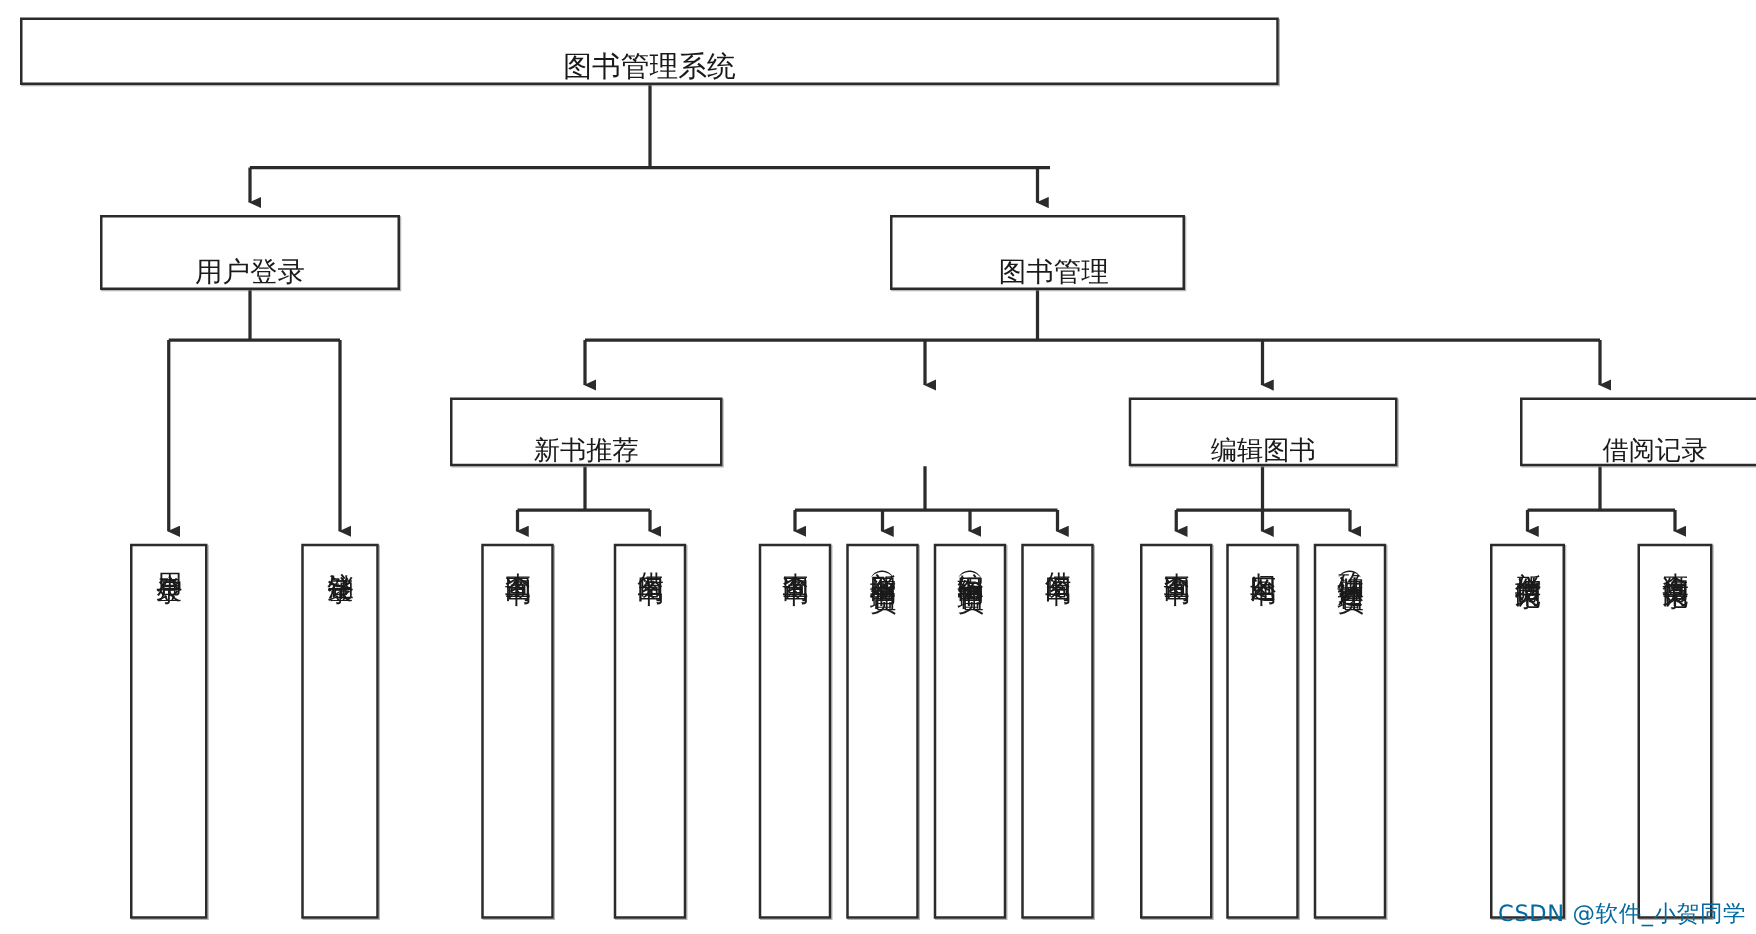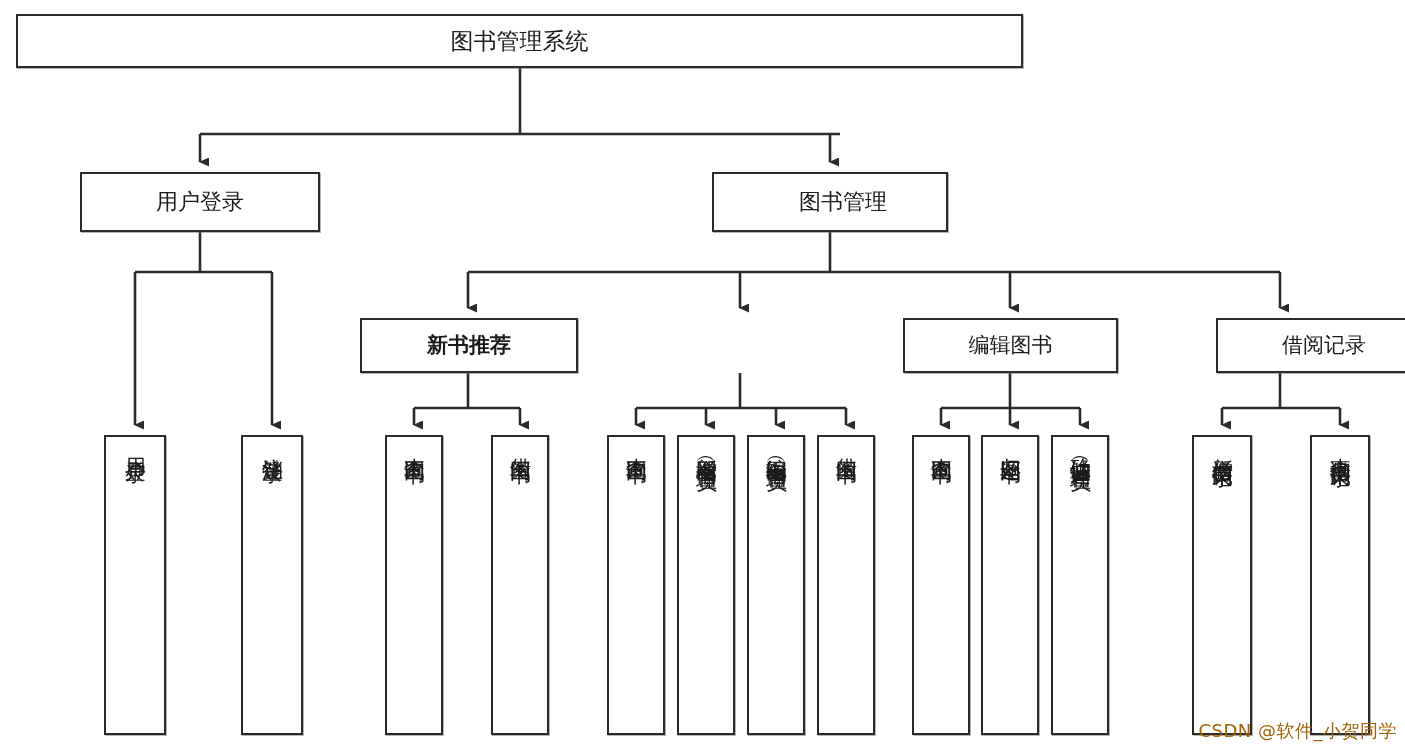--- a/index.html
+++ b/index.html
@@ -26,21 +26,21 @@
     height: 747px;
     pointer-events: none;
   }
   .node {
     position: absolute;
     box-sizing: border-box;
     background: #ffffff;
     border: 2px solid #2b2b2b;
     box-shadow: 1px 1px 0 rgba(120,120,120,0.55);
     display: flex;
-    align-items: center;
+    align-items: flex-end;
     justify-content: center;
     color: #1a1a1a;
   }
   .node-label {
     display: block;
     text-align: center;
     line-height: 1.05;
     white-space: nowrap;
   }
   .node.root .node-label {
@@ -63,21 +63,21 @@
     font-size: 21px;
     letter-spacing: 2px;
     line-height: 1;
     white-space: nowrap;
   }
   #watermark {
     position: absolute;
     right: 8px;
     bottom: 4px;
     font-size: 18px;
-    color: #a16207;
+    color: #0369a1;
     letter-spacing: 0.5px;
     white-space: nowrap;
     pointer-events: none;
   }
 </style>
 </head>
 <body>
 
 <div id="diagram-root">
 
@@ -137,21 +137,21 @@
   </div>
 
   <div class="node level1" style="left:80px; top:172px; width:240px; height:60px;">
     <span class="node-label">用户登录</span>
   </div>
 
   <div class="node level1" style="left:712px; top:172px; width:236px; height:60px;padding-left:26px;">
     <span class="node-label">图书管理</span>
   </div>
 
-  <div class="node level2" style="left:360px; top:318px; width:218px; height:55px;font-weight:bold;">
+  <div class="node level2" style="left:360px; top:318px; width:218px; height:55px;">
     <span class="node-label">新书推荐</span>
   </div>
 
 
   <div class="node level2" style="left:903px; top:318px; width:215px; height:55px;">
     <span class="node-label">编辑图书</span>
   </div>
 
   <div class="node level2" style="left:1216px; top:318px; width:216px; height:55px;">
     <span class="node-label">借阅记录</span>

